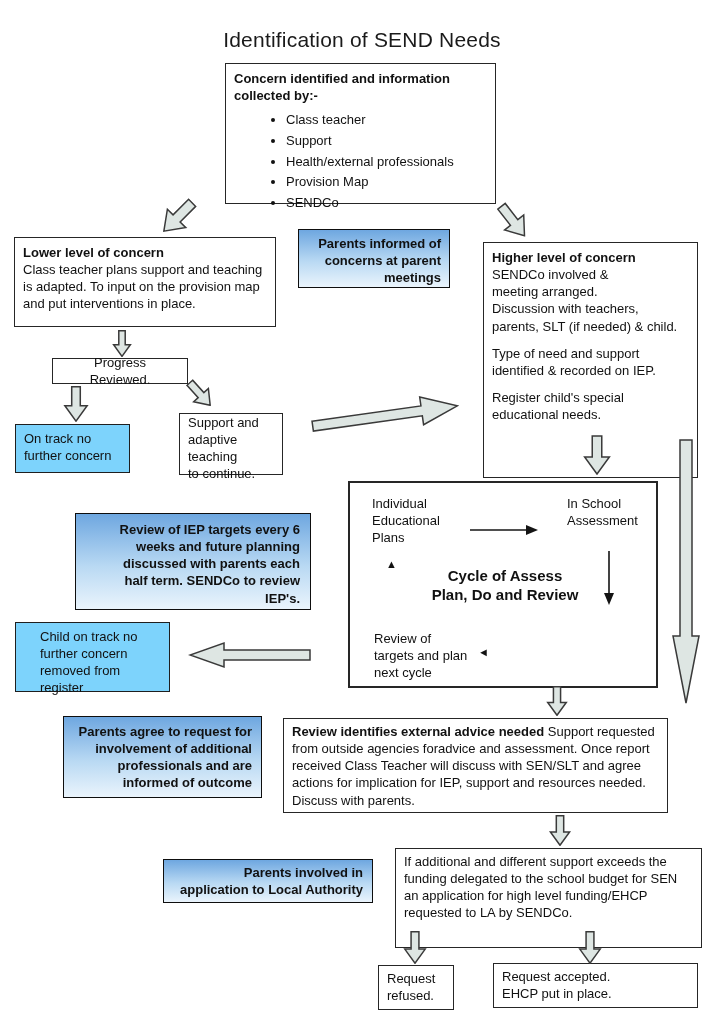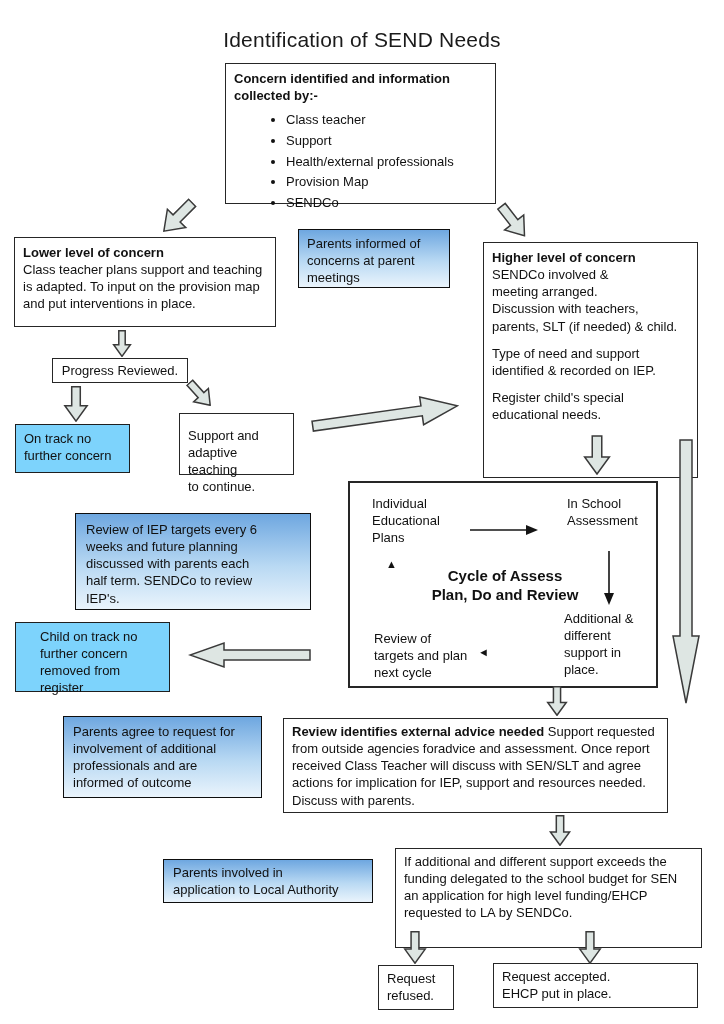--- a/index.html
+++ b/index.html
@@ -11,27 +11,27 @@
   .title{
     position:absolute;left:0;top:26px;width:100%;text-align:center;
     font-size:21px;color:#1a1a1a;letter-spacing:.2px;
   }
   .box{
     position:absolute;border:1.5px solid #262626;background:#fff;
     padding:6px 8px;box-sizing:border-box;
   }
   .box.blue{
     background:linear-gradient(180deg,#6ea7e0 0%,#b9d9f3 55%,#eaf4fc 100%);
-    font-weight:normal;border-color:#0e0e0e;
+    font-weight:bold;border-color:#0e0e0e;text-align:right;
   }
   .box.yellow{background:#7dd3fc;border-color:#1f1f1f;}
   .box.thick{border-width:2px;}
   .pre{white-space:pre-line;}
   .bold{font-weight:bold;}
-  .center{display:flex;align-items:center;justify-content:center;padding:4px;text-align:center;}
+  .center{display:flex;align-items:center;justify-content:center;padding:12px;text-align:center;}
   ul.bullets{margin:7px 0 0 0;padding-left:52px;list-style:disc;}
   ul.bullets li{margin-bottom:3.5px;}
   .hl p{margin:0 0 0 0;}
   .hl p.gap{margin-top:10px;}
   .arrow{position:absolute;z-index:2;}
   .arrow polygon{fill:#dee6e3;stroke:#3a3a3a;stroke-width:1.5;}
   .thin{position:absolute;}
   .thin line{stroke:#141414;stroke-width:1.6;}
   .thin polygon{fill:#141414;stroke:none;}
   .cyc-label{position:absolute;white-space:pre-line;}
@@ -75,21 +75,21 @@
 identified &amp; recorded on IEP.</p>
     <p class="pre gap">Register child's special
 educational needs.</p>
   </div>
 
   <div class="box center" style="left:52px;top:358px;width:136px;height:25px;">Progress Reviewed.</div>
 
   <div class="box yellow pre" style="left:15px;top:424px;width:115px;height:49px;padding:5px 8px;">On track no
 further concern</div>
 
-  <div class="box pre" style="left:179px;top:413px;width:115px;height:62px;padding:13px 8px;">Support and
+  <div class="box pre" style="left:179px;top:413px;width:104px;height:62px;padding:0 8px;">Support and
 adaptive teaching
 to continue.</div>
 
   <div class="box blue pre" style="left:75px;top:513px;width:236px;height:97px;padding:7px 10px;">Review of IEP targets every 6
 weeks and future planning
 discussed with parents each
 half term. SENDCo to review
 IEP's.</div>
 
   <div class="box thick" style="left:348px;top:481px;width:310px;height:207px;padding:0;">
@@ -104,24 +104,20 @@
 Assessment</div>
     <svg class="thin" style="left:252px;top:68px;" width="14" height="56">
       <line x1="7" y1="0" x2="7" y2="42"></line>
       <polygon points="2,42 12,42 7,54"></polygon>
     </svg>
     <span class="marker" style="left:36px;top:74px;">▲</span>
     <div class="cyc-title" style="left:40px;top:84px;width:230px;">
       <div>Cycle of Assess</div>
       <div>Plan, Do and Review</div>
     </div>
-    <div class="cyc-label" style="left:214px;top:127px;">Additional &amp;
-different
-support in
-place.</div>
     <div class="cyc-label" style="left:24px;top:147px;">Review of
 targets and plan
 next cycle</div>
     <span class="marker" style="left:128px;top:162px;">◄</span>
   </div>
 
   <div class="box yellow pre" style="left:15px;top:622px;width:155px;height:70px;padding:5px 24px;">Child on track no
 further concern
 removed from register</div>
 

